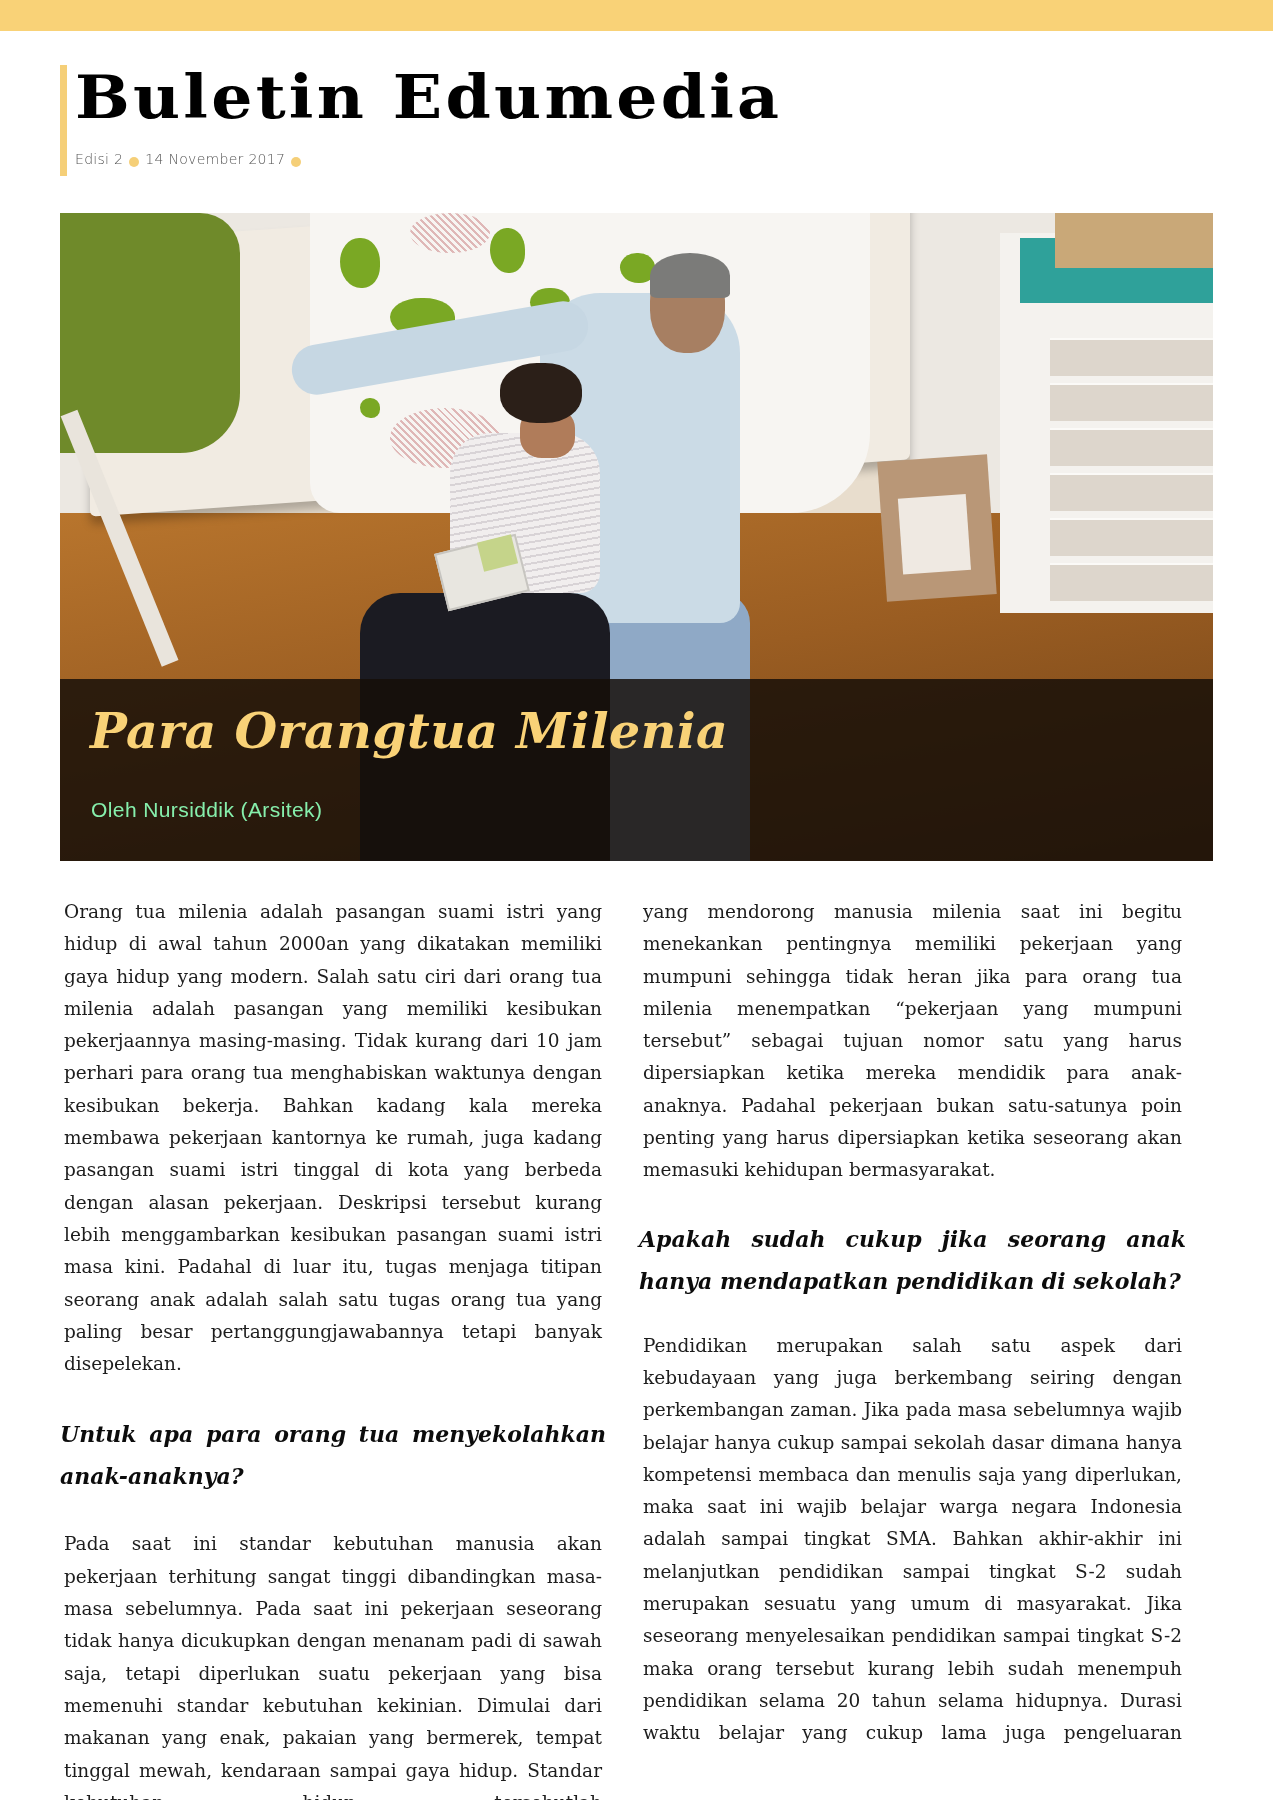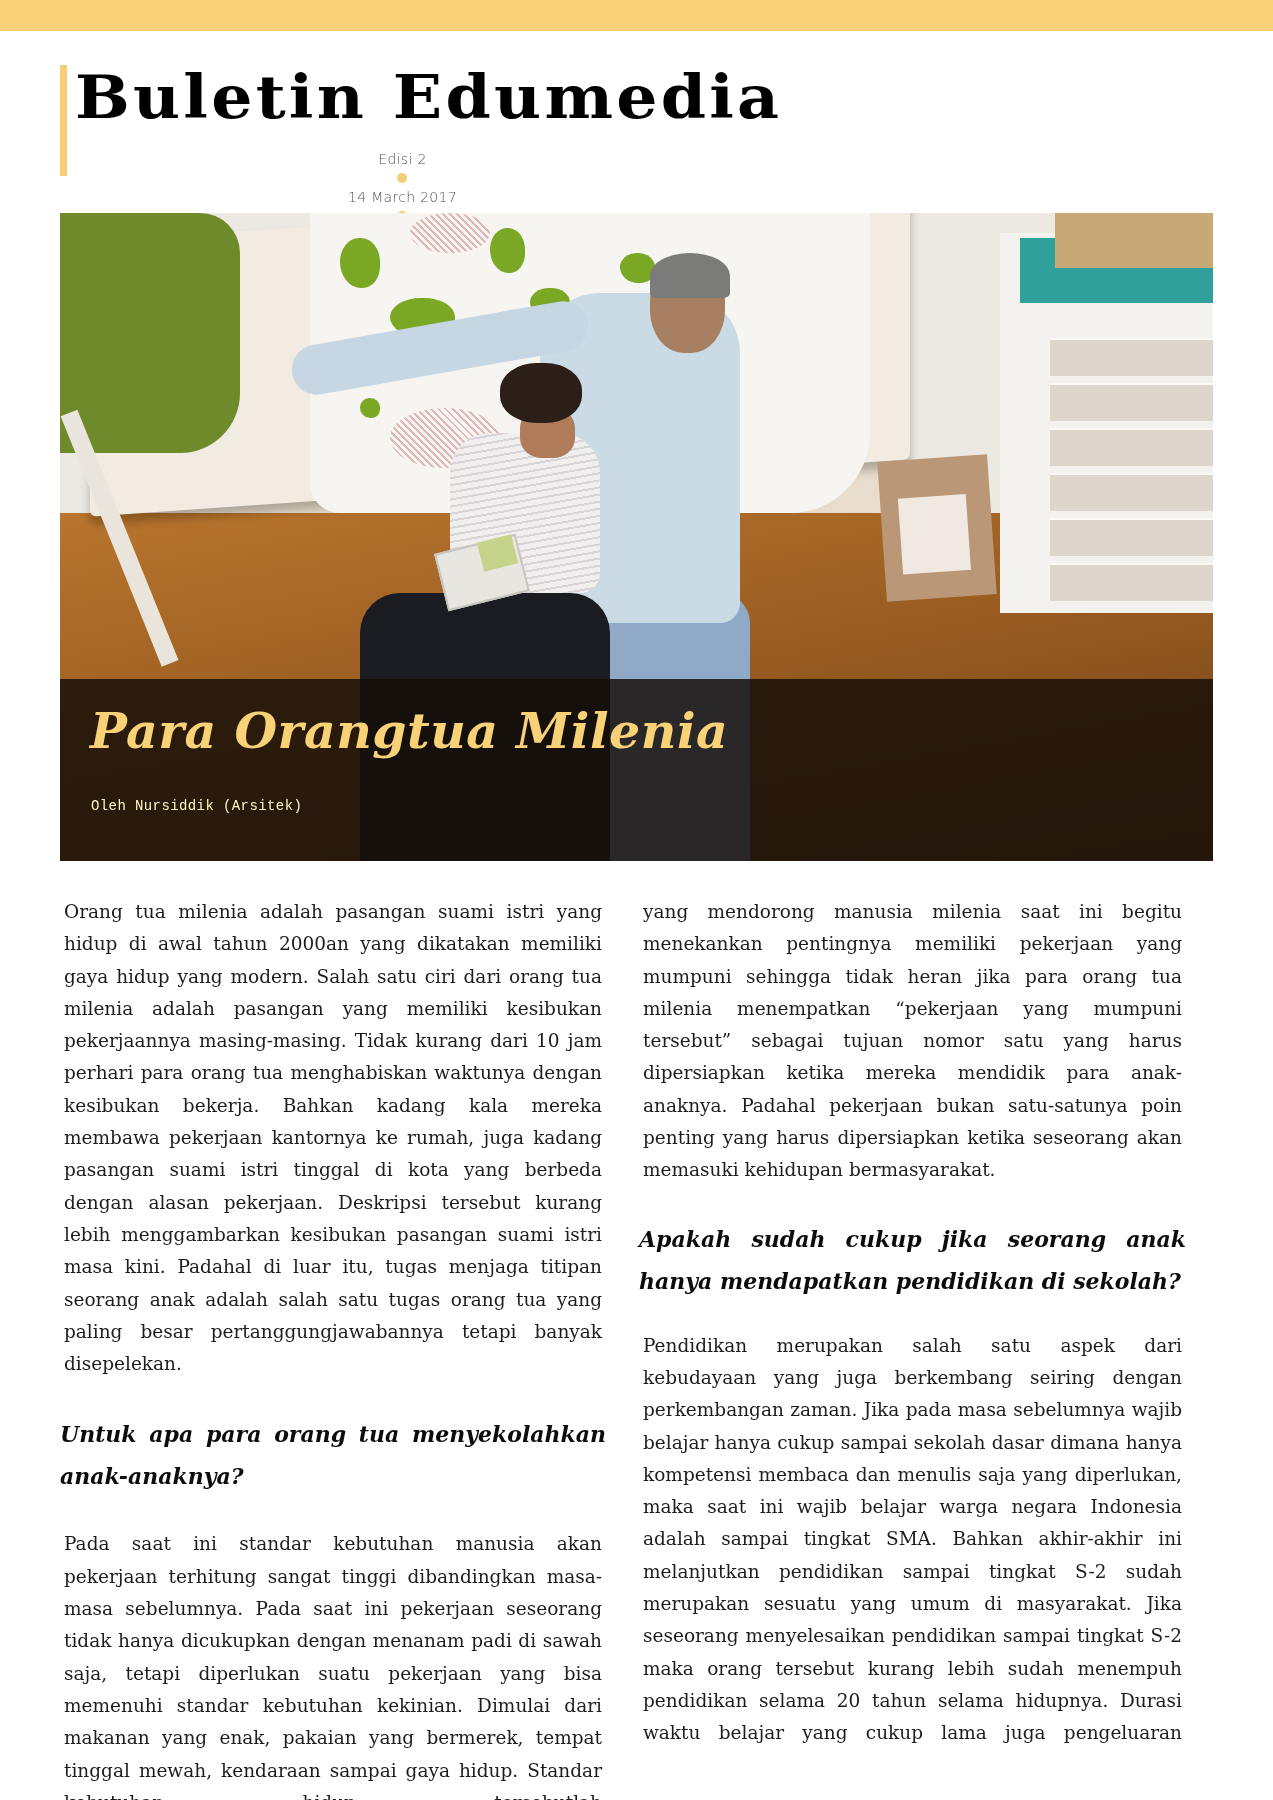--- a/index.html
+++ b/index.html
@@ -1,20 +1,20 @@
 <!DOCTYPE html>
 <html><head>
 <meta charset="utf-8">
 <style>
   html, body { margin:0; padding:0; }
   body { width:1273px; height:1800px; background:#ffffff; position:relative; overflow:hidden; font-family:"DejaVu Serif", serif; color:#1a1a1a; }
   .topbar { position:absolute; left:0; top:0; width:1273px; height:31px; background:#f9d277; }
   .masthead { position:absolute; left:60px; top:65px; height:111px; border-left:7px solid #f5cf78; padding-left:8px; }
   .mast-title { font-family:"DejaVu Serif", serif; font-weight:bold; font-size:60px; line-height:68px; letter-spacing:3px; color:#000; margin-top:-2px; white-space:nowrap; font-style:normal; transform:scaleX(1.08); transform-origin:left; }
-  .mast-sub { margin-top:20px; font-family:"DejaVu Sans", sans-serif; font-size:14px; color:#555; letter-spacing:0.3px; display:flex; align-items:center; gap:6px; font-weight:300;flex-direction:column; }
+  .mast-sub { margin-top:20px; font-family:"DejaVu Sans", sans-serif; font-size:14px; color:#555; letter-spacing:0.3px; display:flex; align-items:flex-end; gap:6px; font-weight:300; }
   .dot { display:inline-block; width:10px; height:10px; border-radius:50%; background:#f5cf78; }
 
   .hero { position:absolute; left:60px; top:213px; width:1153px; height:648px; overflow:hidden; background:#8a5a26; }
   .hero .wall { position:absolute; left:0; top:0; width:100%; height:100%; background:#ece8e2; }
   .hero .floor { position:absolute; left:0; top:300px; width:100%; height:360px; background:linear-gradient(170deg,#b8752d 0%,#9a5d22 45%,#6c3f16 100%); }
   .hero .bed { position:absolute; left:30px; top:0; width:820px; height:275px; background:#f1ebe2; transform:skewY(-4deg); border-radius:0 0 6px 6px; box-shadow:0 8px 10px rgba(0,0,0,.25); }
   .hero .bedbase { position:absolute; left:40px; top:240px; width:810px; height:60px; background:#e8ddcd; }
   .hero .pillow { position:absolute; left:0; top:0; width:180px; height:240px; background:#6f8a2a; border-radius:0 40px 60px 0; }
   .hero .duvet { position:absolute; left:250px; top:0; width:560px; height:300px; background:#f7f5f2; border-radius:0 0 80px 30px; }
   .hero .leaf { position:absolute; background:#7aa824; border-radius:50% 50% 45% 55%; }
@@ -33,42 +33,42 @@
   .hero .jeans { position:absolute; left:540px; top:380px; width:150px; height:280px; background:#8fa9c6; border-radius:30px 30px 0 0; }
   .hero .boy-shirt { position:absolute; left:390px; top:220px; width:150px; height:160px; background:repeating-linear-gradient(-10deg,#f1eeee 0 5px,#d8d3d6 5px 7px); border-radius:40px 40px 20px 20px; }
   .hero .boy-head { position:absolute; left:440px; top:150px; width:82px; height:90px; background:#2b1f18; border-radius:45%; }
   .hero .boy-face { position:absolute; left:460px; top:195px; width:55px; height:50px; background:#b07c5a; border-radius:40%; }
   .hero .boy-pants { position:absolute; left:300px; top:380px; width:250px; height:280px; background:#1b1b22; border-radius:40px 40px 0 0; }
   .hero .book { position:absolute; left:380px; top:330px; width:80px; height:55px; background:#e8e6e0; transform:rotate(-14deg); border:2px solid #c7c5c0; }
   .hero .book-green { position:absolute; left:420px; top:325px; width:35px; height:30px; background:#c5d48a; transform:rotate(-14deg); }
 
   .hero .band { position:absolute; left:0; top:466px; width:100%; height:182px; background:rgba(22,14,8,0.84); }
   .hero-title { position:absolute; left:30px; top:488px; font-family:"DejaVu Serif", serif; font-style:italic; font-weight:bold; font-size:49px; line-height:60px; color:#f9d277; letter-spacing:0.5px; }
-  .hero-byline { position:absolute; left:31px; top:585px; font-family:Liberation Mono, monospace; font-size:14px; color:#fef9c3; letter-spacing:0.4px; }
+  .hero-byline { position:absolute; left:31px; top:585px; font-family:Liberation Sans, sans-serif; font-size:21px; color:#86efac; letter-spacing:0.4px; }
 
   .col { position:absolute; top:892px; font-family:"DejaVu Serif", serif; font-size:18.5px; line-height:32.3px; color:#1d1d1d; text-align:justify; }
   .col.left { left:60px; width:546px; }
   .col.right { left:639px; width:547px; }
   .col p { margin:4px; }
   .col h2 { margin:0; font-family:"DejaVu Serif", serif; font-weight:bold; font-style:italic; font-size:22px; line-height:42px; color:#0c0c0c; text-align:justify; text-align-last:left; }
   .left .h2wrap { margin-top:33px; margin-bottom:31px; }
   .right .h2wrap { margin-top:31px; margin-bottom:28px; }
   .col p.last-justify { text-align-last:justify; }
 </style>
 </head>
 <body>
 
 <div class="topbar"></div>
 
 <header class="masthead">
   <div class="mast-title">Buletin Edumedia</div>
   <div class="mast-sub">
     <span>Edisi 2</span>
     <span class="dot"></span>
-    <span>14 March 2017</span>
+    <span>14 November 2017</span>
     <span class="dot"></span>
   </div>
 </header>
 
 <section class="hero">
   <div class="wall"></div>
   <div class="floor"></div>
   <div class="bedbase"></div>
   <div class="bed"></div>
   <div class="pillow"></div>

